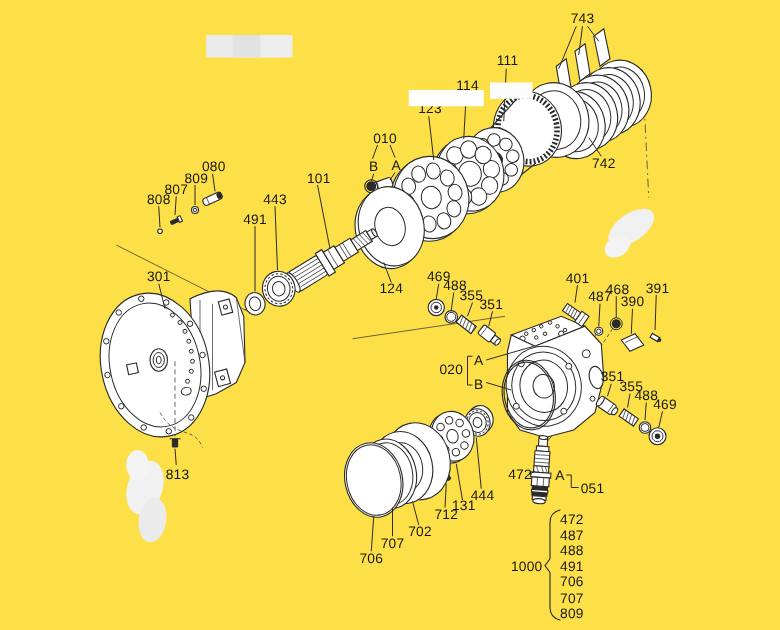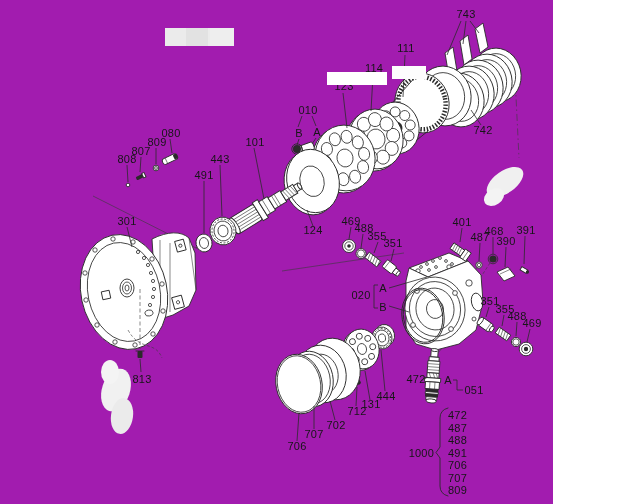--- a/index.html
+++ b/index.html
@@ -1,17 +1,17 @@
 <!DOCTYPE html>
 <html><head>
 <meta charset="utf-8">
 <style>
   html,body{margin:0;padding:0;background:#ffffff;}
   .stage{
-    position:relative;width:553px;height:504px;background:#a21caf;overflow:hidden;
+    position:relative;width:624px;height:504px;background:#fde047;overflow:hidden;
     font-family:"Liberation Sans", sans-serif;
     text-decoration:underline;
   }
   svg text{
     font-family:"Liberation Sans", sans-serif;
     font-size:11px;fill:#161616;letter-spacing:0.2px;
   }
   svg .ln{fill:none;stroke:#2b2b2b;stroke-width:0.9;stroke-linecap:round;stroke-linejoin:round;}
   svg .thin{fill:none;stroke:#3a3a3a;stroke-width:0.6;}
   svg .lead{fill:none;stroke:#2b2b2b;stroke-width:0.8;}

